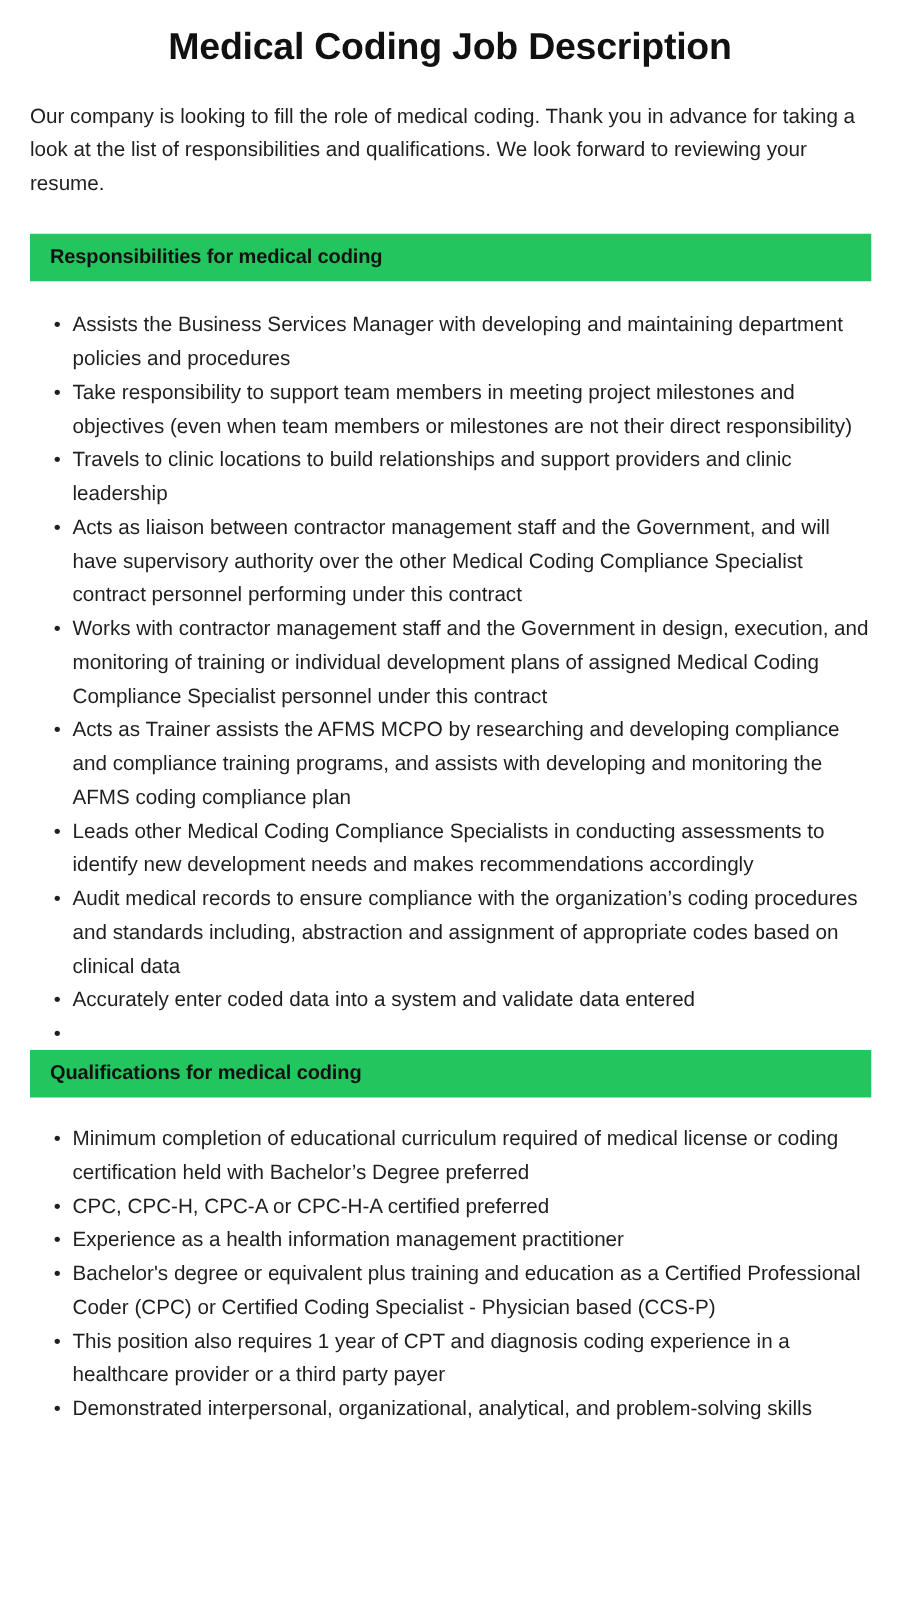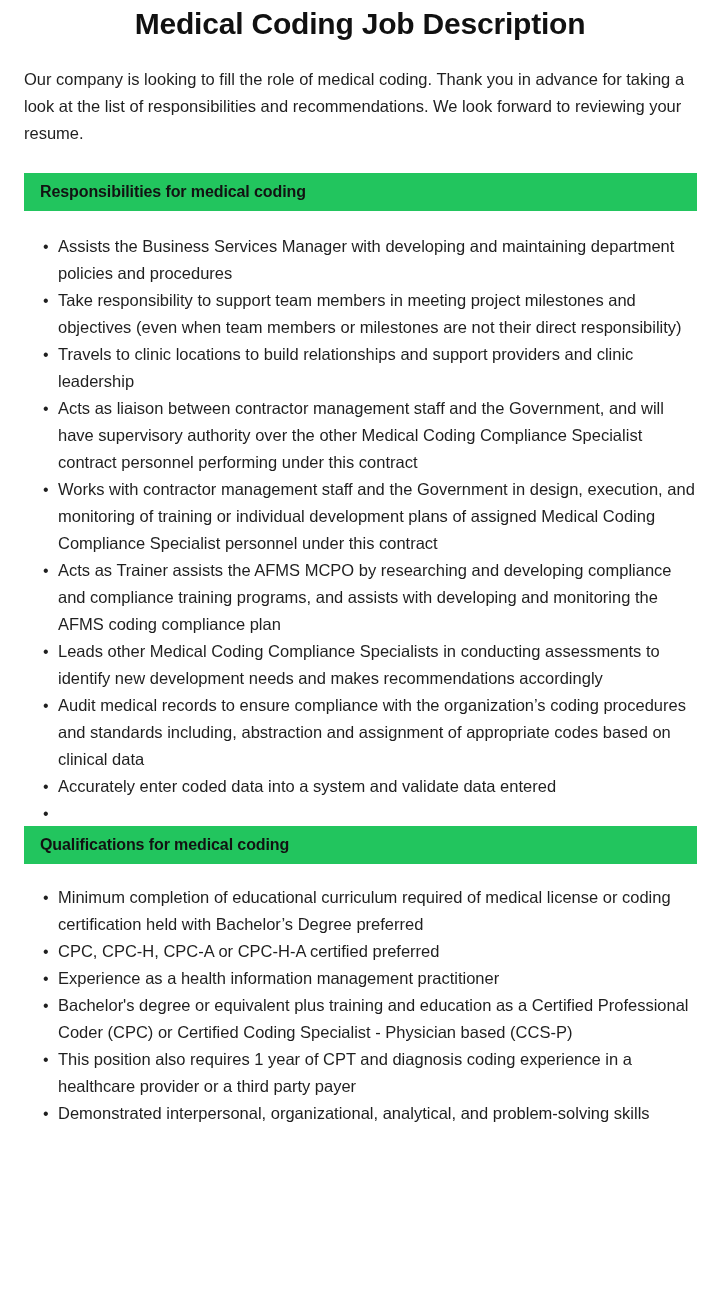--- a/index.html
+++ b/index.html
@@ -15,21 +15,21 @@
     -webkit-font-smoothing: antialiased;
   }
 
   .page {
     width: 720px;
     box-sizing: border-box;
     padding: 0;
   }
 
   .doc-title {
-    margin: 0;
+    margin: 14px;
     padding: 4px 24px 0 24px;
     font-size: 30px;
     line-height: 40px;
     font-weight: 700;
     text-align: center;
     letter-spacing: -0.2px;
     color: #111111;
   }
 
   .intro {
@@ -94,21 +94,21 @@
     padding-bottom: 20px;
   }
 </style>
 </head>
 <body>
 
 <div class="page">
 
   <h1 class="doc-title">Medical Coding Job Description</h1>
 
-  <p class="intro">Our company is looking to fill the role of medical coding. Thank you in advance for taking a look at the list of responsibilities and recommendations. We look forward to reviewing your resume.</p>
+  <p class="intro">Our company is looking to fill the role of medical coding. Thank you in advance for taking a look at the list of responsibilities and qualifications. We look forward to reviewing your resume.</p>
 
   <div class="section section--responsibilities">
     <div class="section-header">
       <span class="section-header-label">Responsibilities for medical coding</span>
     </div>
     <div class="section-body">
       <ul class="bullet-list" id="list-responsibilities">
           <li class="bullet-item"><span class="bullet-marker">•</span><span>Assists the Business Services Manager with developing and maintaining department policies and procedures</span></li>
           <li class="bullet-item"><span class="bullet-marker">•</span><span>Take responsibility to support team members in meeting project milestones and objectives (even when team members or milestones are not their direct responsibility)</span></li>
           <li class="bullet-item"><span class="bullet-marker">•</span><span>Travels to clinic locations to build relationships and support providers and clinic leadership</span></li>

